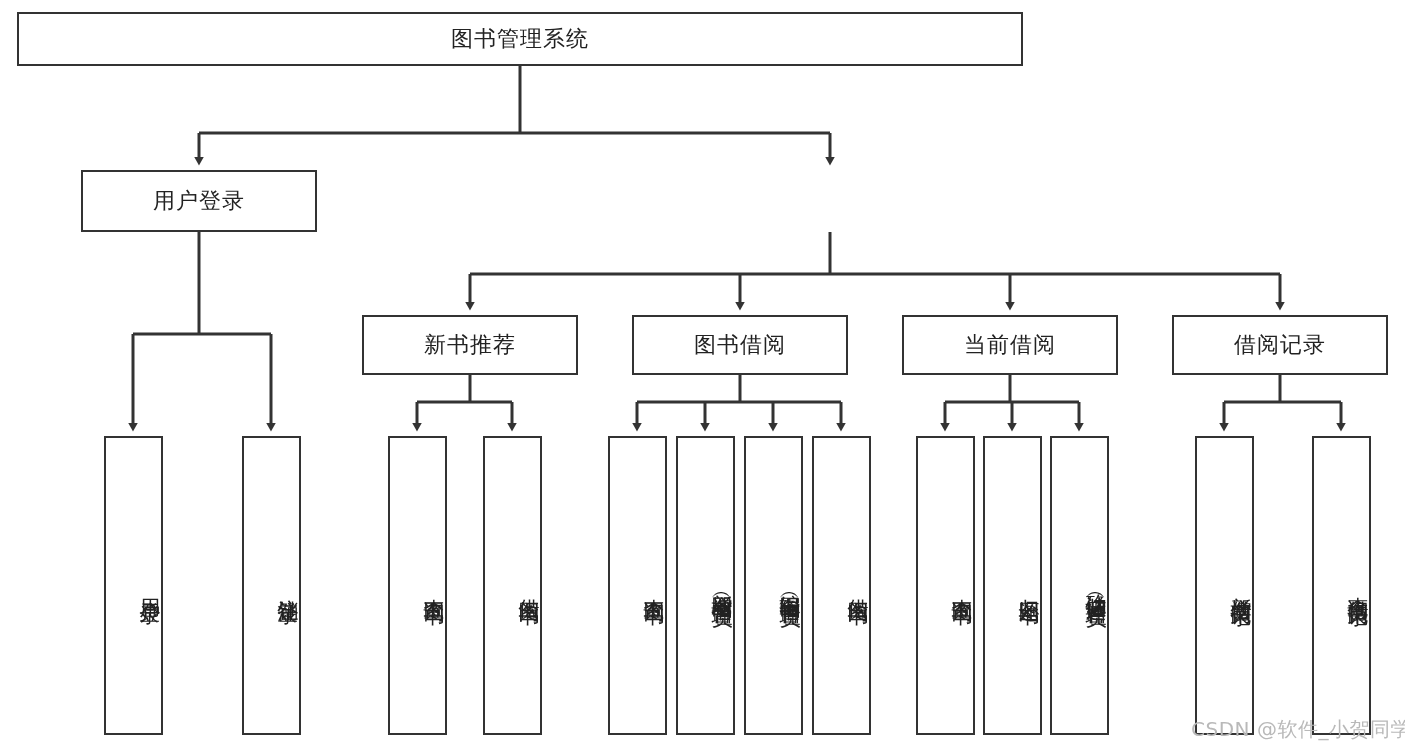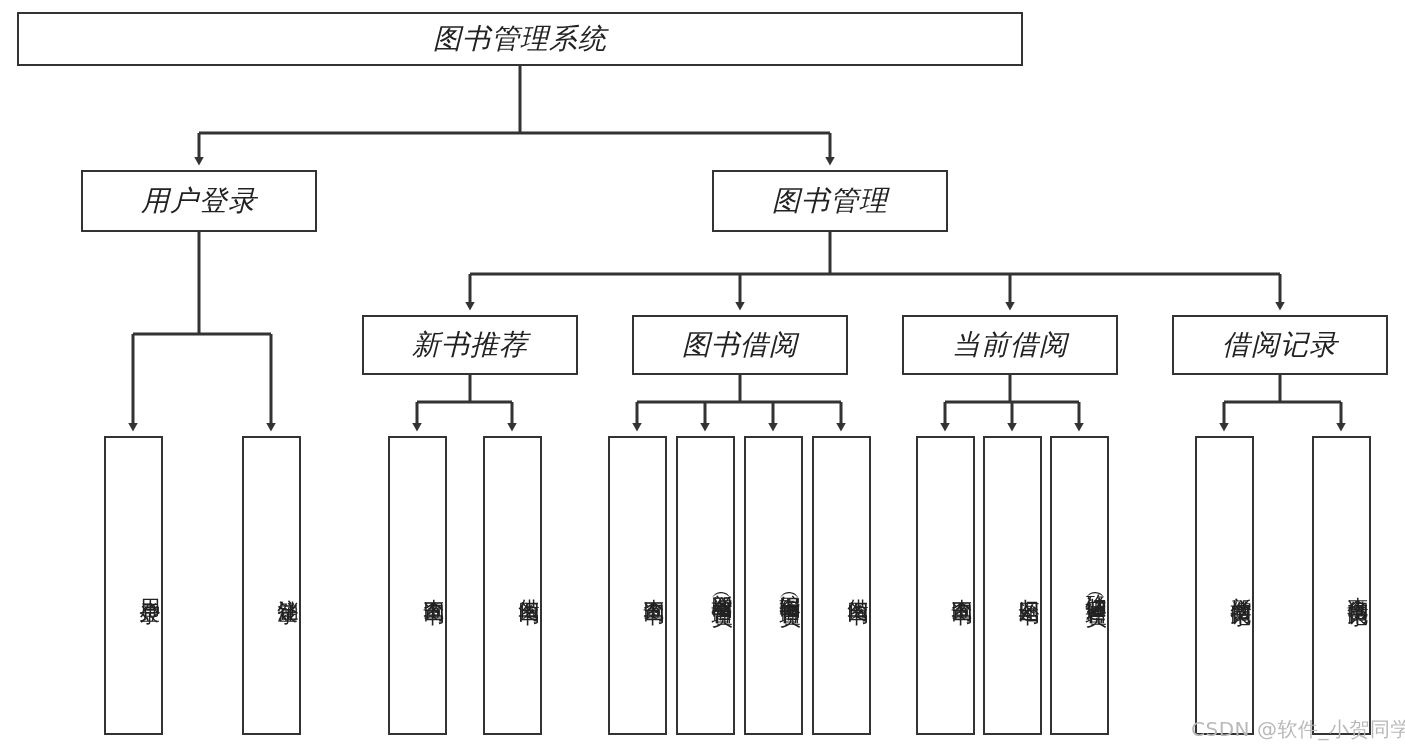--- a/index.html
+++ b/index.html
@@ -28,23 +28,22 @@
     position: absolute;
     box-sizing: border-box;
     border: 2px solid #333333;
     background: #ffffff;
     display: flex;
     align-items: center;
     justify-content: center;
     color: #222222;
   }
   .nodebox.horiz {
-    font-size: 28px;
+    font-size: 22px;
     letter-spacing: 1px;
-    font-style: italic;
   }
   .nodebox.vert {
     writing-mode: vertical-rl;
     text-orientation: upright;
     font-size: 21px;
     line-height: 1.05;
     letter-spacing: 2px;
     padding: 8px 0;
     align-items: flex-start;
     justify-content: center;
@@ -118,23 +117,20 @@
     </g>
   </svg>
 
   <div class="nodebox horiz" style="left:17px; top:12px; width:1006px; height:54px;">
     <span>图书管理系统</span>
   </div>
 
   <div class="nodebox horiz" style="left:81px; top:170px; width:236px; height:62px;">
     <span>用户登录</span>
   </div>
-  <div class="nodebox horiz" style="left:712px; top:170px; width:236px; height:62px;">
-    <span>图书管理</span>
-  </div>
 
   <div class="nodebox horiz" style="left:362px; top:315px; width:216px; height:60px;">
     <span>新书推荐</span>
   </div>
   <div class="nodebox horiz" style="left:632px; top:315px; width:216px; height:60px;">
     <span>图书借阅</span>
   </div>
   <div class="nodebox horiz" style="left:902px; top:315px; width:216px; height:60px;align-items:center;">
     <span>当前借阅</span>
   </div>

